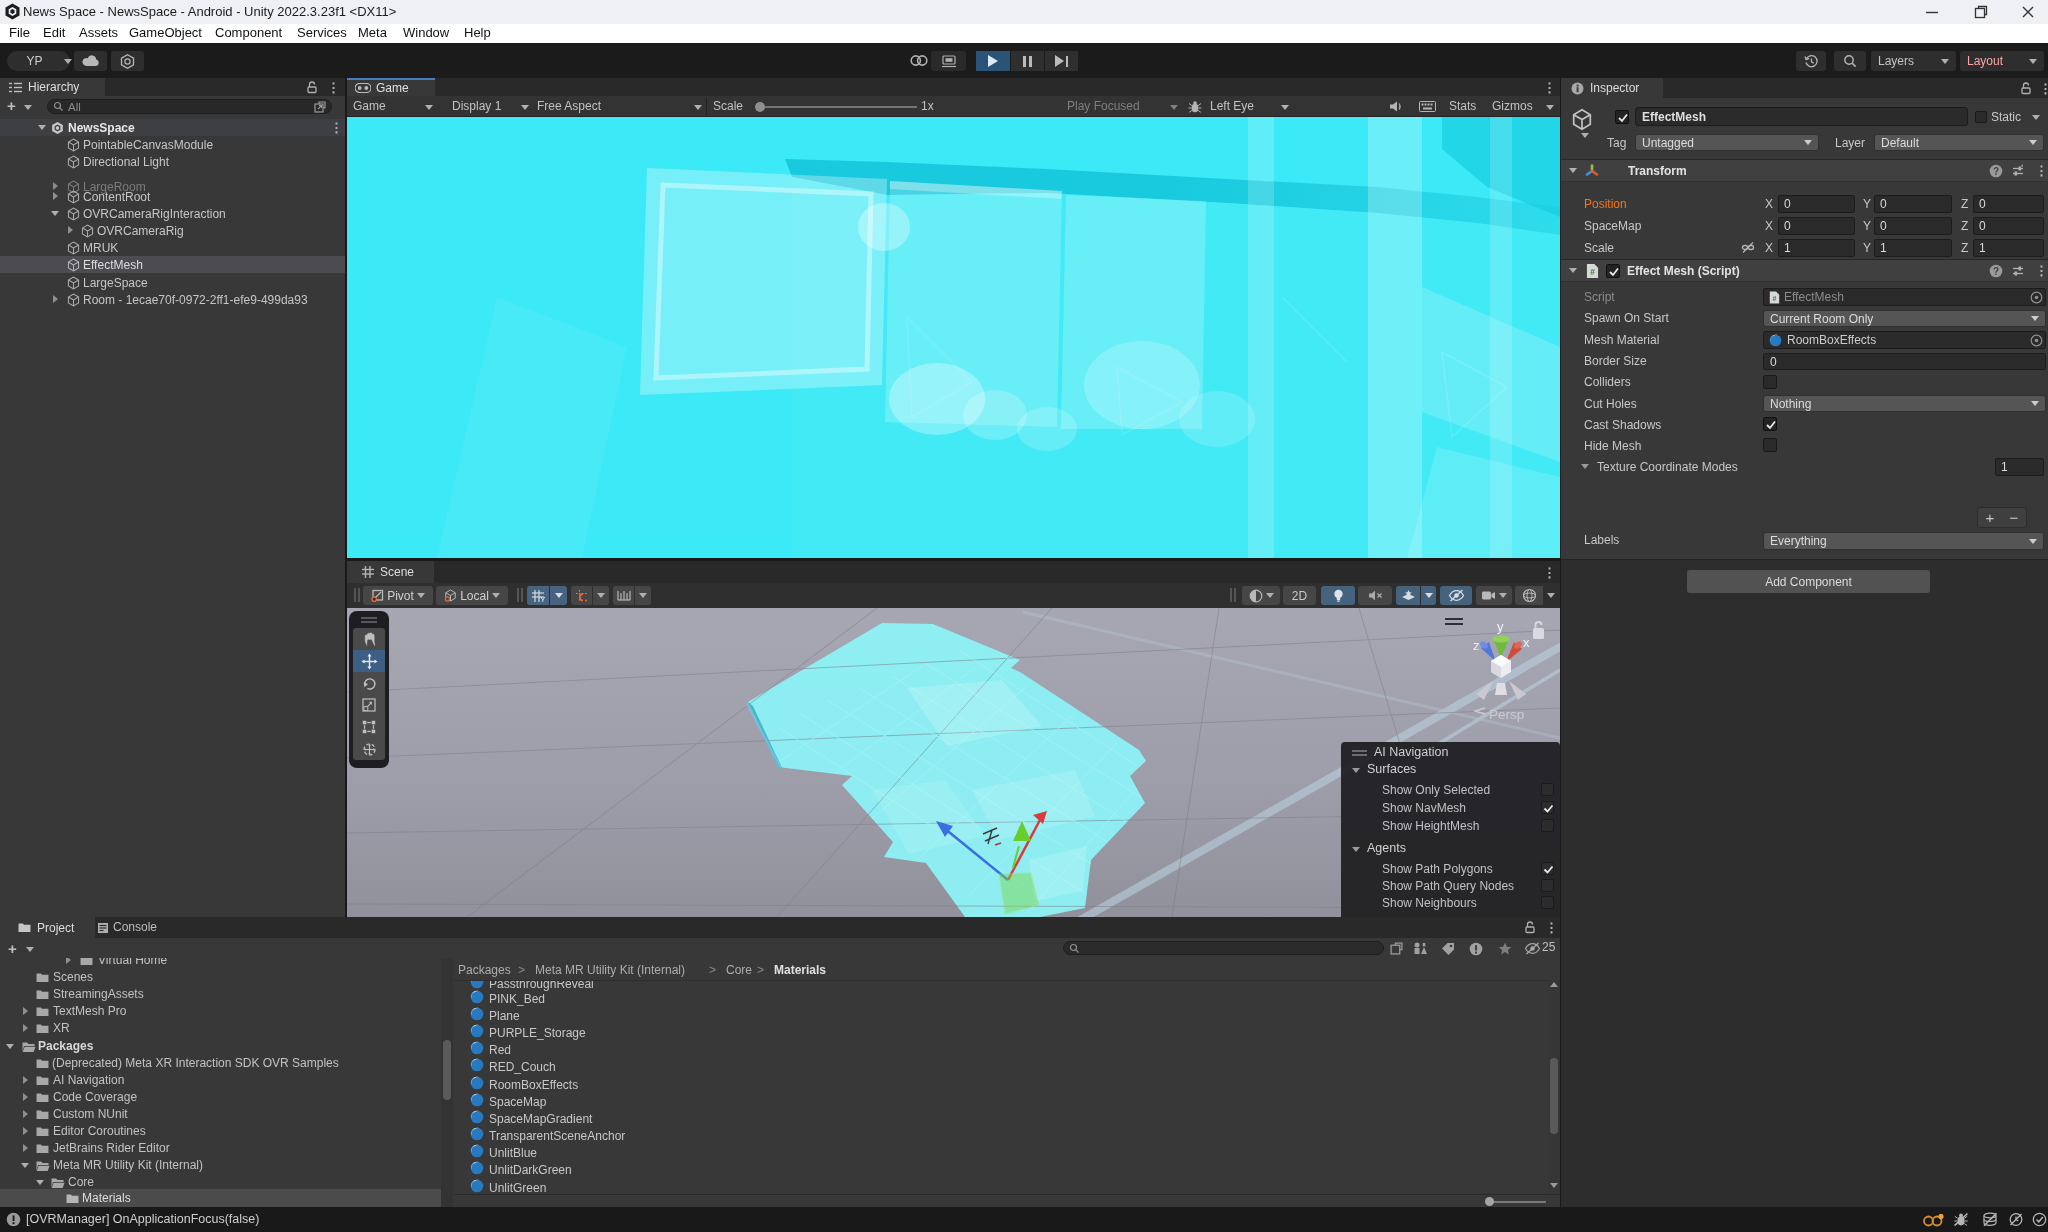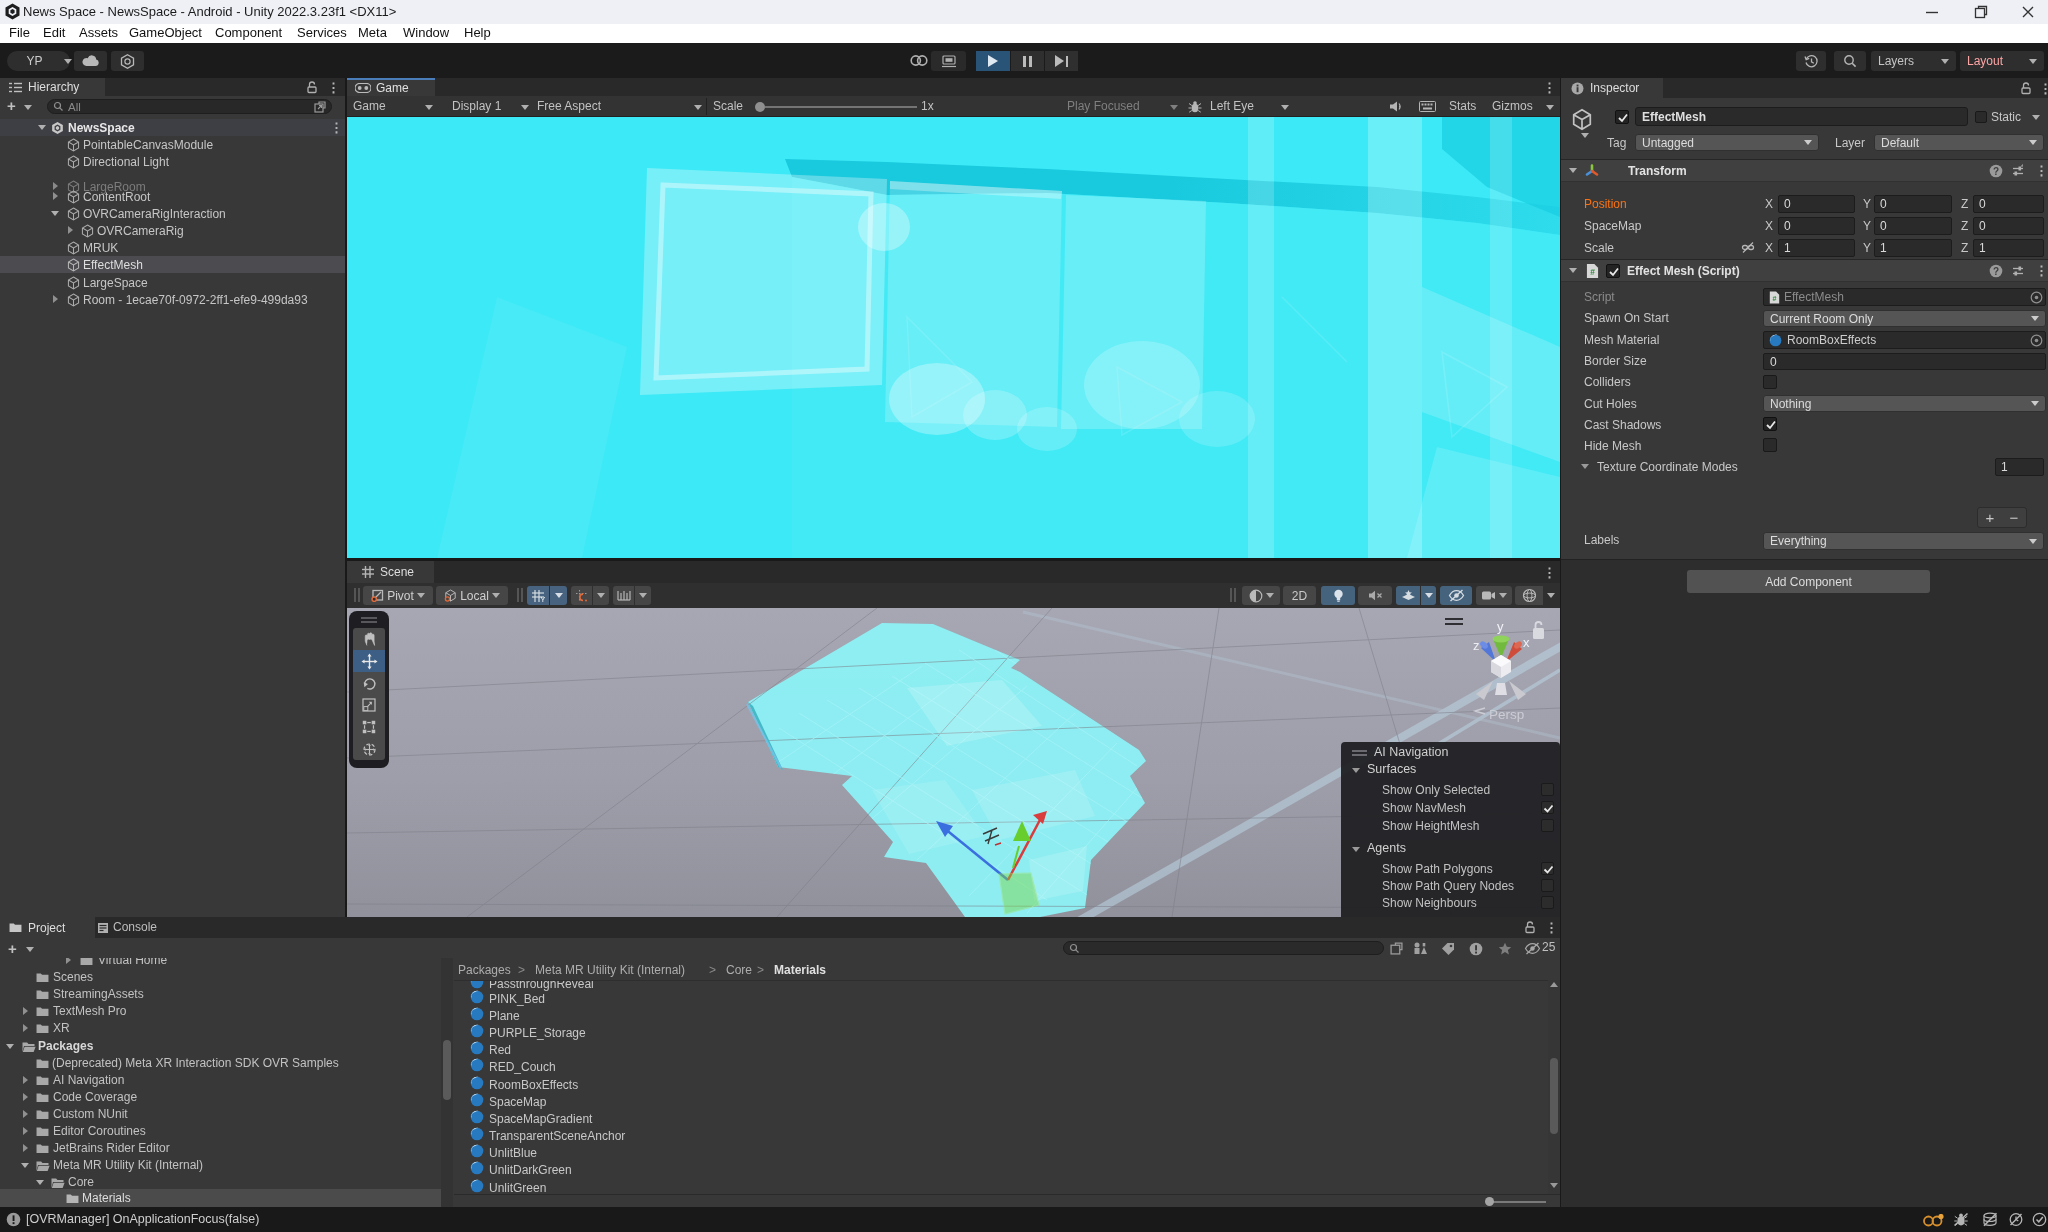--- a/index.html
+++ b/index.html
@@ -879,21 +879,21 @@
   </div>
 
   <div class="abs" style="left:0;top:481px;width:487px;height:648px;background:#2d2d2d;border-top:1px solid #222"></div>
   <div class="abs row" style="left:126px;top:492px;width:243px;height:23px;background:#525252;border-radius:3px;justify-content:center">
     <span class="t12" style="color:#dcdcdc">Add Component</span>
   </div>
 </div>
 
 <div class="abs" style="left:0;top:917px;width:1560px;height:290px;background:#383838" id="project">
   <div class="abs" style="left:0;top:0;width:1560px;height:21px;background:#292929">
-    <div class="abs row" style="left:0;top:0;width:95px;height:21px;background:#383838;padding-left:9px;gap:6px">
+    <div class="abs row" style="left:0;top:0;width:95px;height:21px;background:#383838;padding-left:18px;gap:6px">
       <svg width="13" height="11" style="color:#c6c6c6">
           <use href="#fo"></use>
         </svg>
       <span class="t12" style="color:#dedede">Project</span>
     </div>
     <svg class="abs" style="left:97px;top:5px" width="12" height="12" viewBox="0 0 12 12">
         <rect x="1" y="1" width="10" height="10" fill="#b0b0b0"></rect>
         <g stroke="#292929" stroke-width="1.2">
           <line x1="2.5" y1="3.5" x2="9.5" y2="3.5"></line>
           <line x1="2.5" y1="6" x2="9.5" y2="6"></line>

